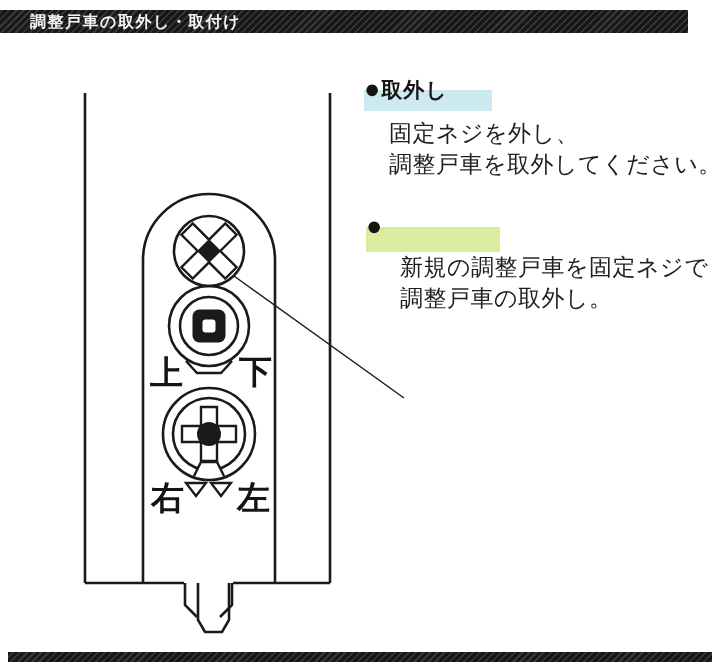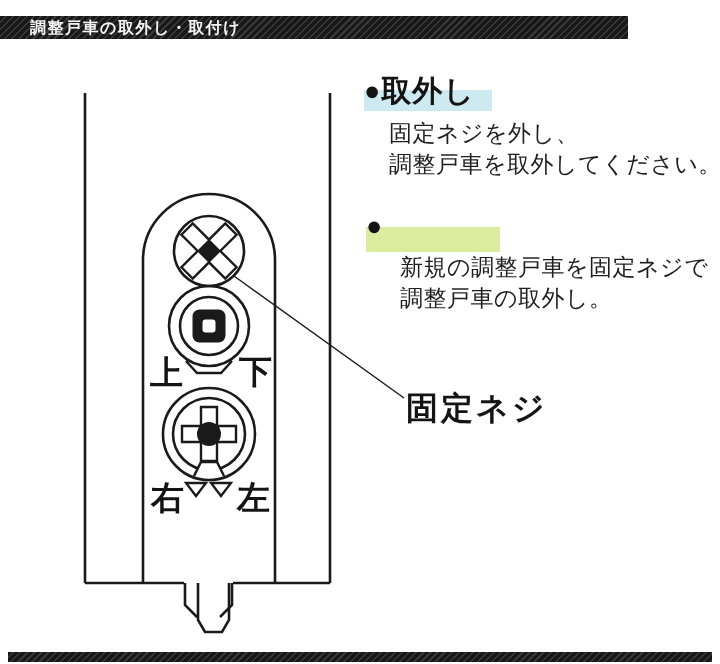--- a/index.html
+++ b/index.html
@@ -2,21 +2,21 @@
 <html><head>
 <meta charset="utf-8">
 <style>
   html,body{margin:0;padding:0;background:#ffffff;}
   .canvas{
     position:relative;width:720px;height:664px;background:#ffffff;overflow:hidden;
     font-family:"Liberation Sans","DejaVu Sans",sans-serif;color:#1c1c1c;
   }
   
   .bar{
-    position:absolute;left:0;top:16px;width:628px;height:23px;
+    position:absolute;left:0;top:10px;width:688px;height:23px;
     background:#181818;
     background-image:repeating-linear-gradient(-45deg,rgba(255,255,255,.14) 0 1.6px,rgba(0,0,0,0) 1.6px 5px);
   }
   .bar-title{
     position:absolute;left:30px;top:0;height:23px;line-height:23px;
     font-size:16px;font-weight:700;color:#f4f4f4;letter-spacing:1.5px;white-space:nowrap;
   }
   .bottom-bar{
     position:absolute;left:8px;top:652px;width:704px;height:10px;
     background:#181818;
@@ -31,21 +31,21 @@
   .callout-label{
     position:absolute;left:406px;top:387px;z-index:2;
     font-size:32px;font-weight:600;color:#141414;letter-spacing:3px;white-space:nowrap;
   }
   
   .sec-head{
     position:absolute;z-index:2;display:flex;align-items:center;
     font-weight:700;color:#141414;white-space:nowrap;
   }
   .sec-head .bullet{font-size:27px;line-height:1;margin-right:1px;}
-  .sec-head .head-text{font-size:30px;line-height:1;letter-spacing:1px;font-family:Liberation Serif, serif;}
+  .sec-head .head-text{font-size:21px;line-height:1;letter-spacing:1px;}
   .hl{position:absolute;z-index:0;}
   .hl-removal{left:364px;top:90px;width:128px;height:21px;background:#cdeaf0;}
   .hl-install{left:366px;top:227px;width:134px;height:25px;background:#dcec9e;}
   .sec-body{
     position:absolute;z-index:2;font-size:23px;font-weight:500;color:#1f1f1f;
     line-height:31px;letter-spacing:.5px;white-space:nowrap;
   }
   .body-removal{left:389px;top:118px;}
   .body-install{left:400px;top:252px;}
   .head-removal{left:364px;top:76px;}
@@ -109,21 +109,20 @@
 
       <path d="M234,276 L404,398" stroke-width="1.4"></path>
     </g>
   </svg>
 
   <div class="dir-label" style="left:150px;top:356px;">上</div>
   <div class="dir-label" style="left:239px;top:355px;">下</div>
   <div class="dir-label" style="left:151px;top:481px;">右</div>
   <div class="dir-label" style="left:237px;top:481px;">左</div>
 
-  <div class="callout-label">固定ネジ</div>
 
   <div class="sec-head head-removal">
     <span class="bullet">●</span>
     <span class="head-text">取外し</span>
   </div>
   <div class="sec-body body-removal">
     <div>固定ネジを外し、</div>
     <div>調整戸車を取外してください。</div>
   </div>
 

